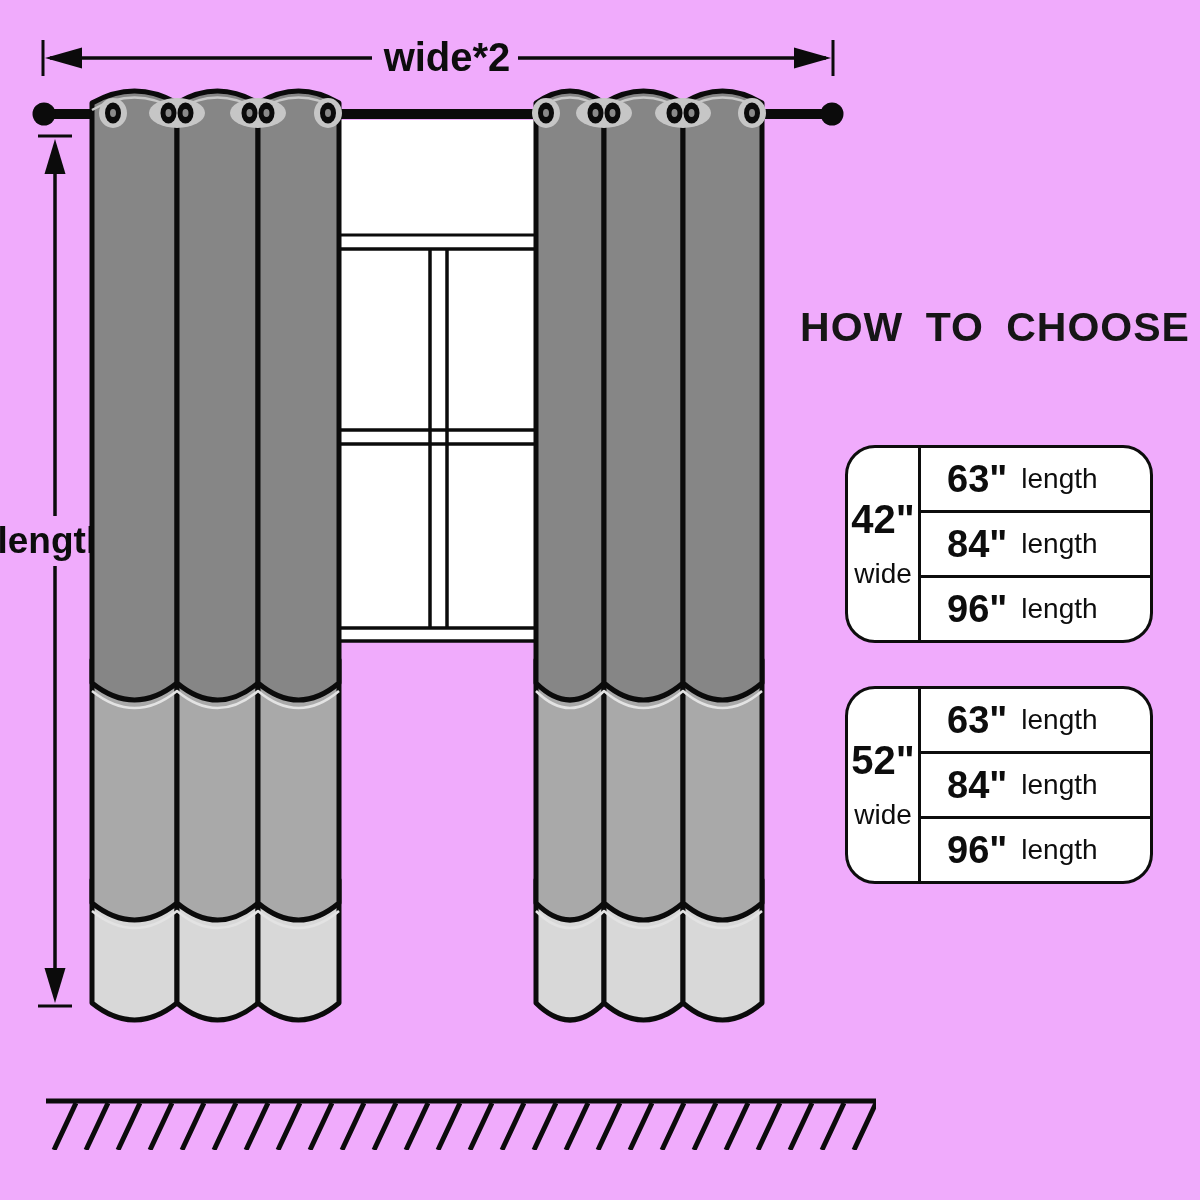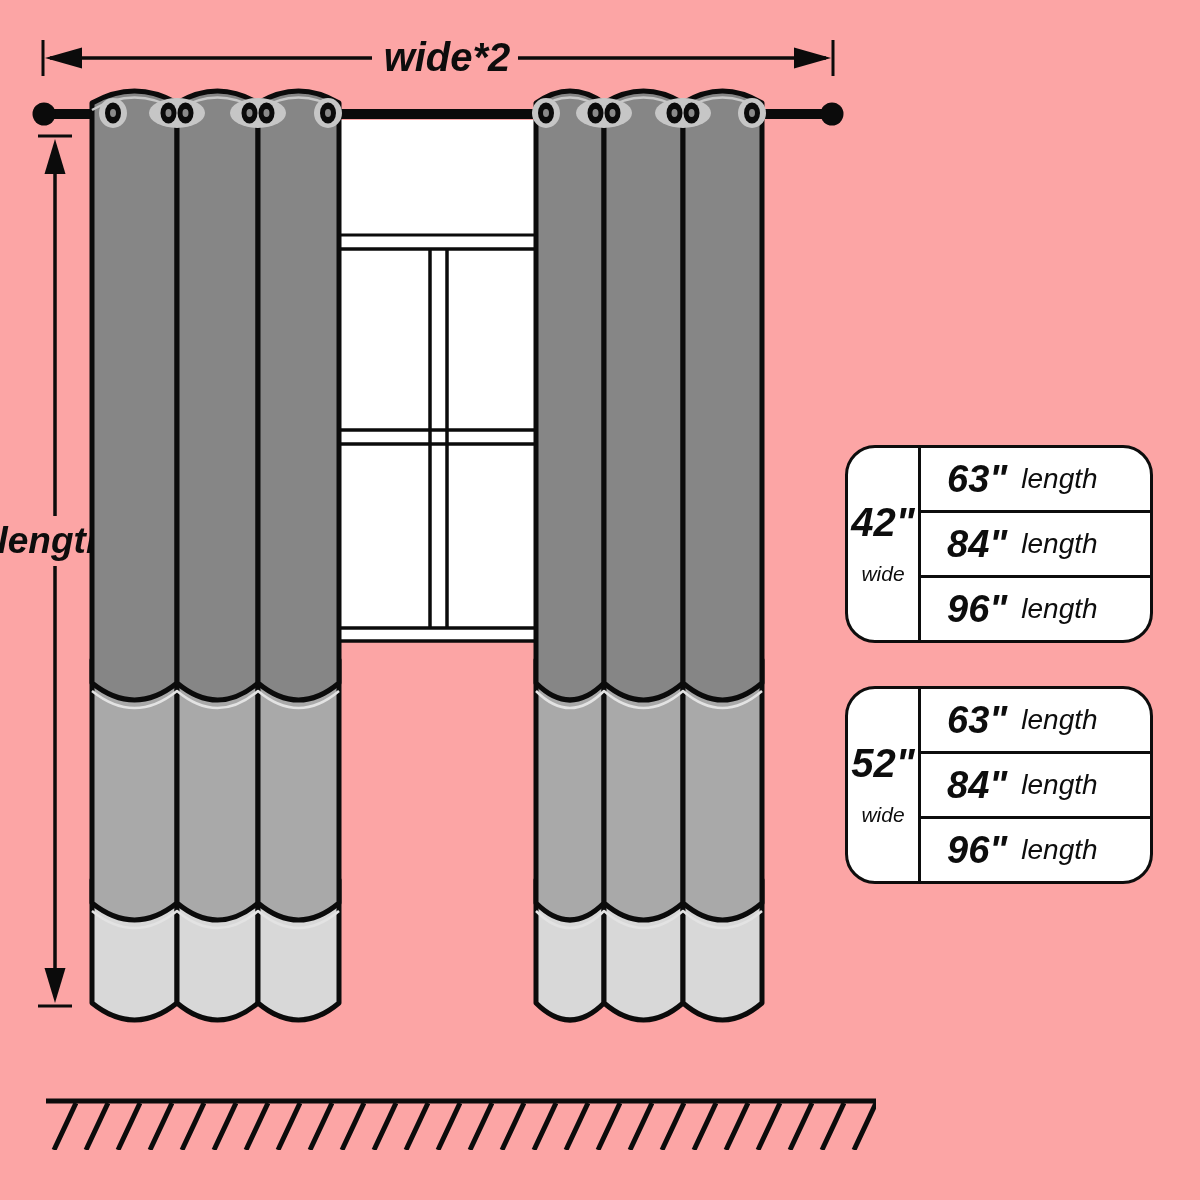--- a/index.html
+++ b/index.html
@@ -1,23 +1,22 @@
 <!DOCTYPE html>
 <html><head>
 <meta charset="utf-8">
 <style>
   html,body{margin:0;padding:0;background:#ffffff;}
   .canvas{
     position:relative;
     width:1200px;height:1200px;
-    background:#fca5a5;
+    background:#f0abfc;
     overflow:hidden;
     font-family:"Liberation Sans","DejaVu Sans",sans-serif;
     color:#0d0d0d;
-    font-style:italic;
   }
   .canvas svg{position:absolute;left:0;top:0;}
   svg text{
     font-family:"Liberation Sans","DejaVu Sans",sans-serif;
     fill:#0d0d0d;
   }
   .guide-title{
     position:absolute;
     left:795px;top:302px;width:400px;
     text-align:center;
@@ -38,21 +37,21 @@
   }
   .size-table.t1{top:445px;}
   .size-table.t2{top:686px;}
   .size-table .wcell{
     width:70px;flex:0 0 70px;
     border-right:3px solid #0d0d0d;
     display:flex;flex-direction:column;
     align-items:center;justify-content:center;
   }
   .size-table .wnum{font-size:40px;font-weight:bold;line-height:1;}
-  .size-table .wunit{font-size:21px;line-height:1.1;margin-top:20px;}
+  .size-table .wunit{font-size:28px;line-height:1.1;margin-top:20px;}
   .size-table .rows{flex:1;display:flex;flex-direction:column;}
   .size-table .srow{
     flex:1;display:flex;align-items:center;
     padding-left:26px;gap:14px;
     border-bottom:3px solid #0d0d0d;
   }
   .size-table .srow:last-child{border-bottom:none;}
   .size-table .rnum{font-size:38px;font-weight:bold;}
   .size-table .runit{font-size:28px;}
 </style>
@@ -162,20 +161,21 @@
       </g>
     </g>
 
     <g>
       <line x1="46" y1="1101" x2="876" y2="1101" stroke="#0b0b0b" stroke-width="5"></line>
       <rect x="46" y="1103" width="830" height="47" fill="url(#floor-hatch)"></rect>
     </g>
   </svg>
 
   <div class="guide-title">
+    <span>HOW TO CHOOSE</span>
   </div>
 
   <div class="size-table t1">
     <div class="wcell">
       <div class="wnum">42"</div>
       <div class="wunit">wide</div>
     </div>
     <div class="rows">
       <div class="srow">
         <span class="rnum">63"</span>

